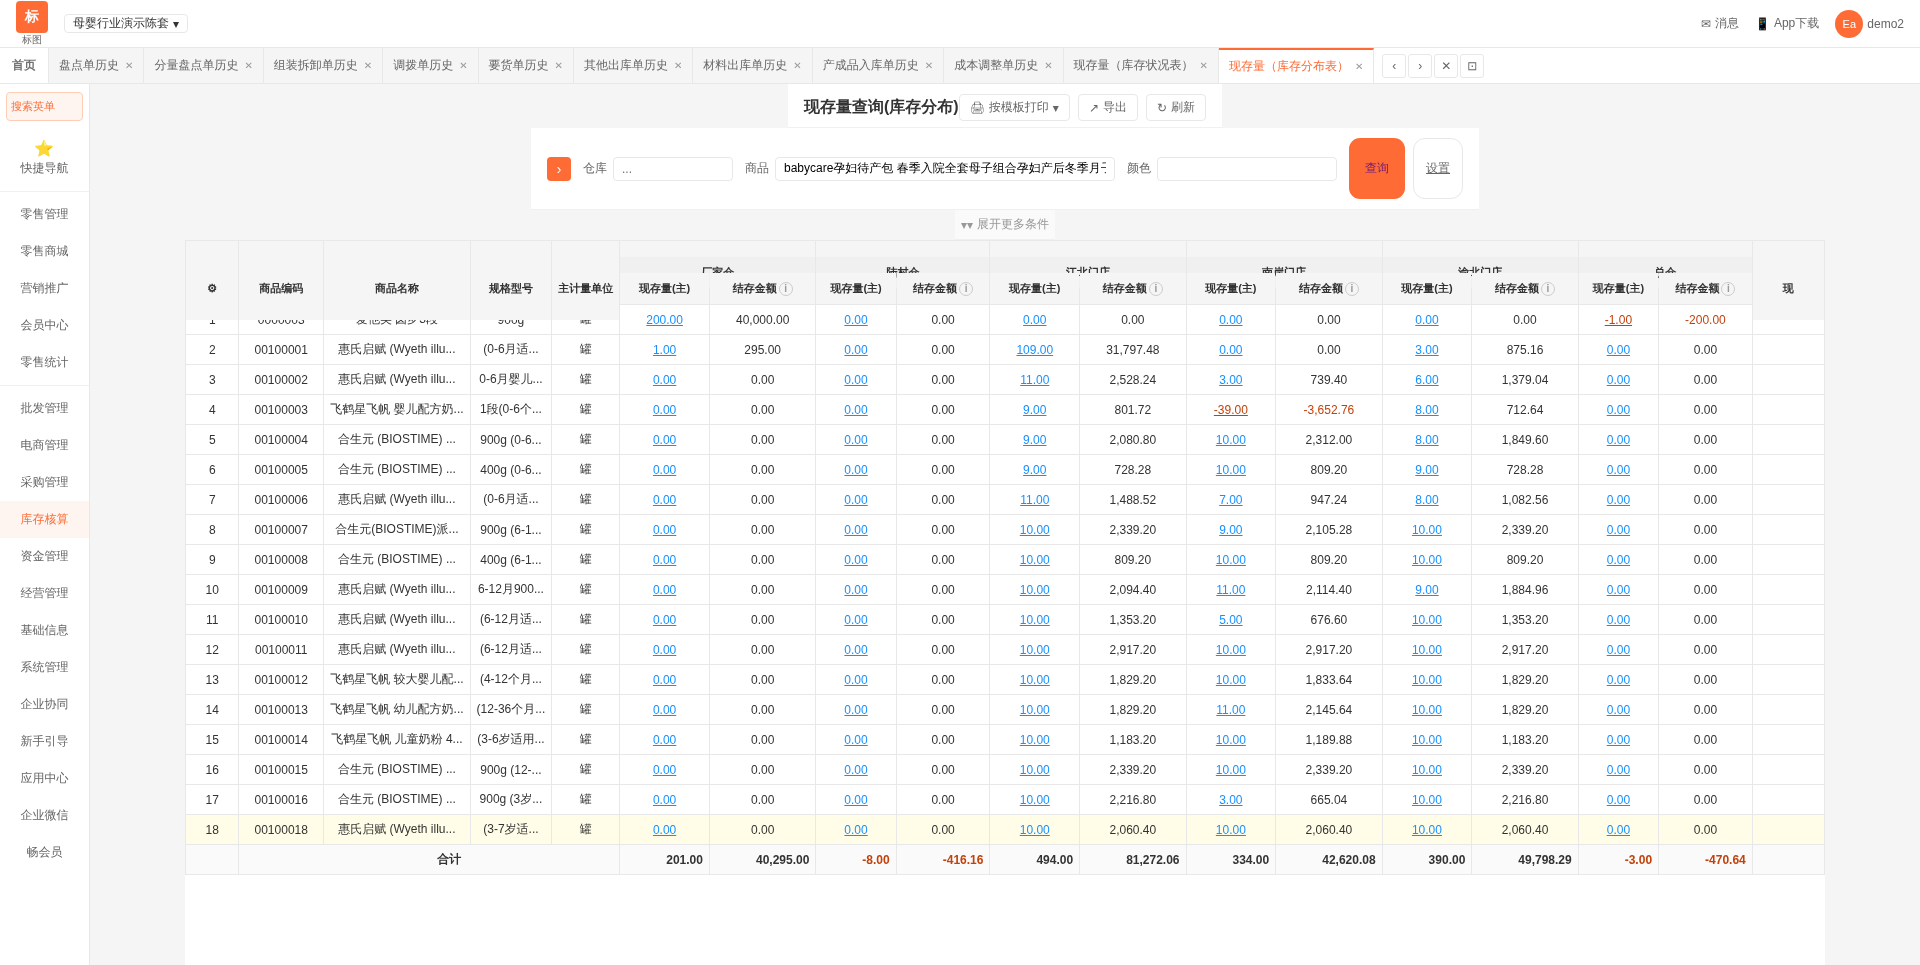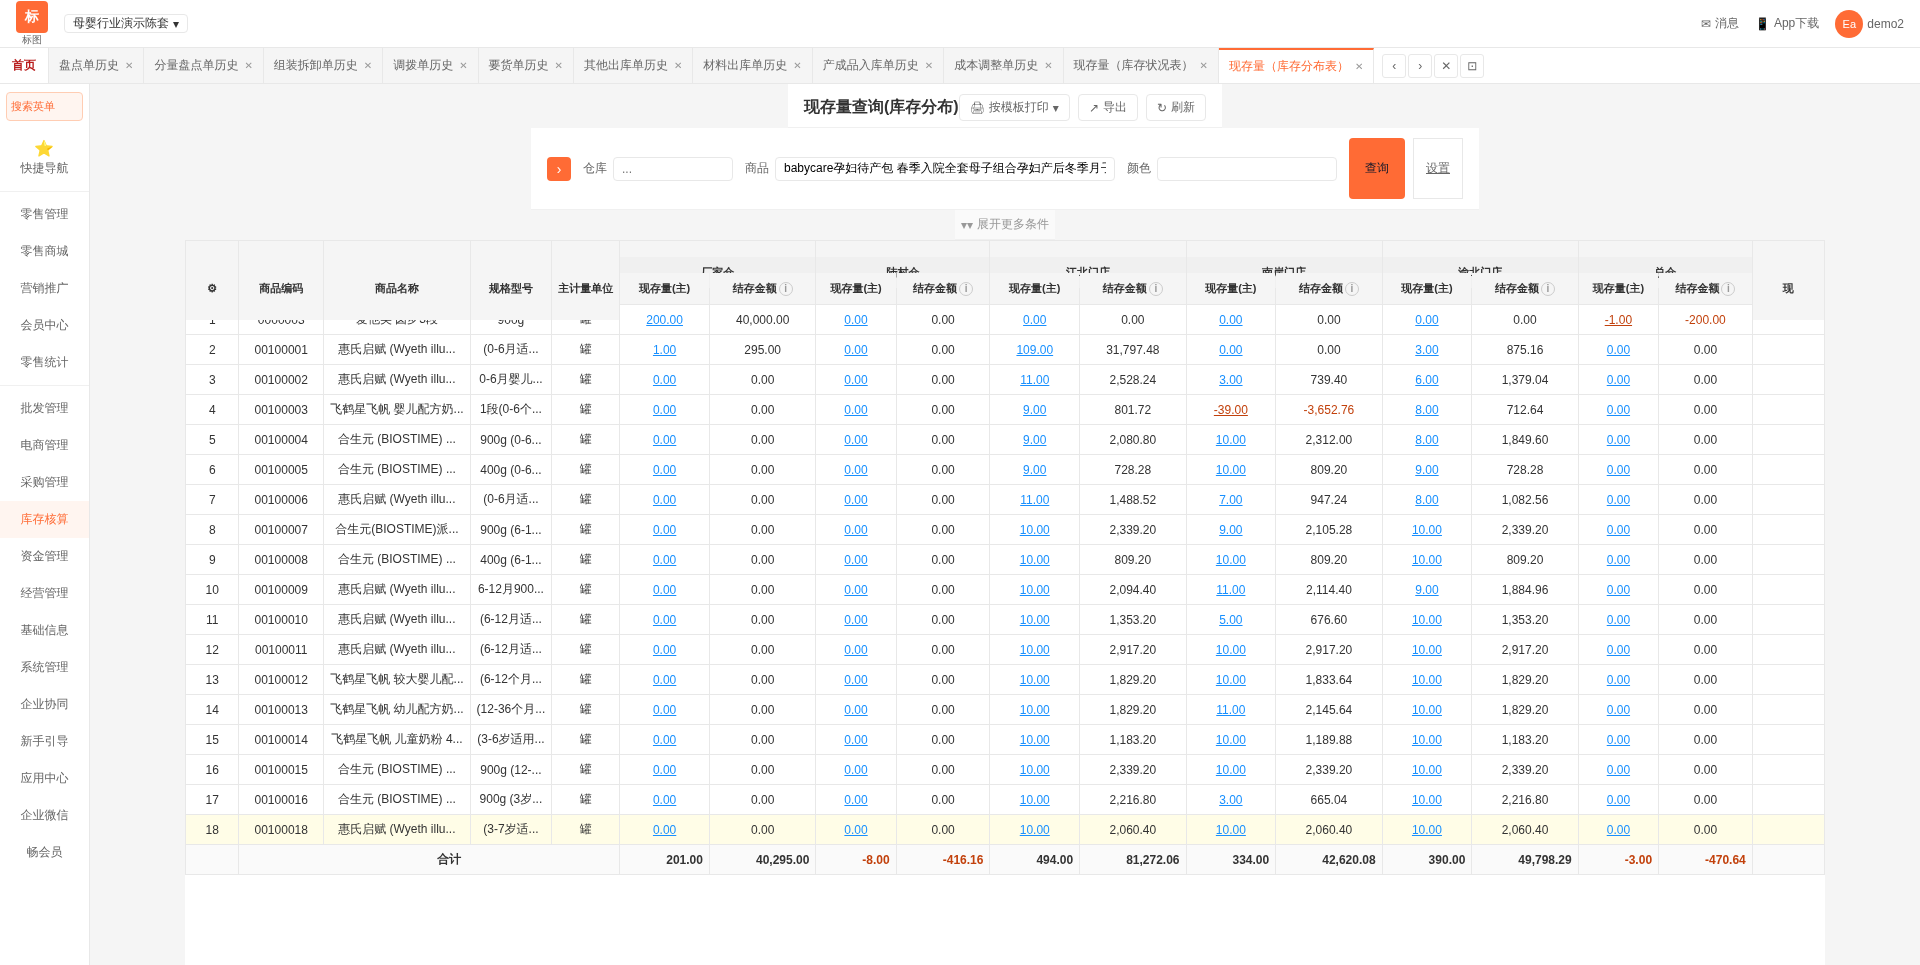--- a/index.html
+++ b/index.html
@@ -13,21 +13,21 @@
     .logo-text { font-size: 10px; color: #666; }
     .industry-select { display: flex; align-items: center; gap: 4px; padding: 0 8px; border: 1px solid #e8e8e8; border-radius: 4px; cursor: pointer; font-size: 12px; color: #333; background: #fff; }
     .topbar-right { display: flex; align-items: center; gap: 16px; }
     .topbar-action { display: flex; align-items: center; gap: 4px; cursor: pointer; font-size: 12px; color: #666; }
     .avatar { width: 28px; height: 28px; border-radius: 50%; background: #ff6b35; display: flex; align-items: center; justify-content: center; color: #fff; font-size: 11px; }
 
     
     .tabbar { height: 36px; background: #fff; display: flex; align-items: center; border-bottom: 1px solid #e8e8e8; overflow: hidden; position: relative; }
     .tab-item { display: flex; align-items: center; gap: 4px; padding: 0 10px; height: 36px; border-right: 1px solid #e8e8e8; cursor: pointer; white-space: nowrap; font-size: 12px; color: #666; background: #f5f5f5; }
     .tab-item.active { background: #fff; color: #ff6b35; border-top: 2px solid #ff6b35; }
-    .tab-item.home { background: #fff; color: #b91c1c; font-weight: bold; border-right: 1px solid #e8e8e8; padding: 0 12px; }
+    .tab-item.home { background: #fff; color: #737373; font-weight: bold; border-right: 1px solid #e8e8e8; padding: 0 12px; }
     .tab-close { font-size: 10px; color: #999; cursor: pointer; margin-left: 2px; }
     .tab-nav { display: flex; align-items: center; gap: 2px; padding: 0 8px; }
     .tab-nav-btn { width: 24px; height: 24px; border: 1px solid #e8e8e8; border-radius: 3px; cursor: pointer; display: flex; align-items: center; justify-content: center; background: #fff; font-size: 12px; color: #666; }
 
     
     .main-layout { display: flex; height: calc(965px - 84px); }
 
     
     .sidebar { width: 90px; background: #fff; border-right: 1px solid #e8e8e8; overflow-y: auto; flex-shrink: 0; }
     .sidebar-search { padding: 8px 6px; }
@@ -48,22 +48,22 @@
 
     
     .search-bar { background: #fff; padding: 10px 16px; display: flex; align-items: center; gap: 12px; flex-wrap: wrap; border-bottom: 1px solid #f0f0f0; }
     .expand-btn { width: 24px; height: 24px; background: #ff6b35; border-radius: 4px; display: flex; align-items: center; justify-content: center; color: #fff; cursor: pointer; font-size: 14px; flex-shrink: 0; }
     .search-field { display: flex; align-items: center; gap: 6px; }
     .search-label { font-size: 12px; color: #666; white-space: nowrap; }
     .search-input { border: 1px solid #e8e8e8; border-radius: 4px; padding: 4px 8px; font-size: 12px; width: 120px; }
     .search-input-wide { width: 340px; }
     .search-input-color { width: 180px; }
     .search-actions { display: flex; gap: 8px; margin-left: auto; }
-    .btn-primary { padding: 22px 16px; background: #ff6b35; color: #0f172a; border: none; border-radius: 4px; cursor: pointer; font-size: 12px; }
-    .btn-default { padding: 5px 12px; background: #fff; color: #666; border: 1px solid #e8e8e8; border-radius: 0; cursor: pointer; font-size: 12px; text-decoration: underline; }
+    .btn-primary { padding: 22px 16px; background: #ff6b35; color: #701a75; border: none; border-radius: 11px; cursor: pointer; font-size: 12px; }
+    .btn-default { padding: 5px 12px; background: #fff; color: #666; border: 1px solid #e8e8e8; border-radius: 12px; cursor: pointer; font-size: 12px; text-decoration: underline; }
     .expand-more { text-align: center; padding: 6px; cursor: pointer; color: #999; font-size: 12px; display: flex; align-items: center; justify-content: center; gap: 4px; background: #fafafa; border-bottom: 1px solid #f0f0f0; }
 
     
     .table-container { flex: 1; overflow: auto; background: #fff; }
     table { width: 100%; border-collapse: collapse; font-size: 12px; }
     thead tr { background: #f5f5f5; }
     th { padding: 8px 6px; text-align: center; border: 1px solid #e8e8e8; font-weight: bold; color: #333; white-space: nowrap; font-size: 11px; position: sticky; top: 16px; background: #f5f5f5; z-index: 2; }
     th.group-header { background: #f0f0f0; }
     td { padding: 6px; text-align: center; border: 1px solid #e8e8e8; white-space: nowrap; color: #333; }
     .num-link { color: #1890ff; text-decoration: underline; cursor: pointer; }
@@ -554,21 +554,21 @@
               <td class="num-link">10.00</td>
               <td>2,917.20</td>
               <td class="num-link">0.00</td>
               <td>0.00</td>
               <td></td>
             </tr>
             <tr>
               <td>13</td>
               <td>00100012</td>
               <td>飞鹤星飞帆 较大婴儿配...</td>
-              <td>(6-12个月...</td>
+              <td>(4-12个月...</td>
               <td>罐</td>
               <td class="num-link">0.00</td>
               <td>0.00</td>
               <td class="num-link">0.00</td>
               <td>0.00</td>
               <td class="num-link">10.00</td>
               <td>1,829.20</td>
               <td class="num-link">10.00</td>
               <td>1,833.64</td>
               <td class="num-link">10.00</td>

